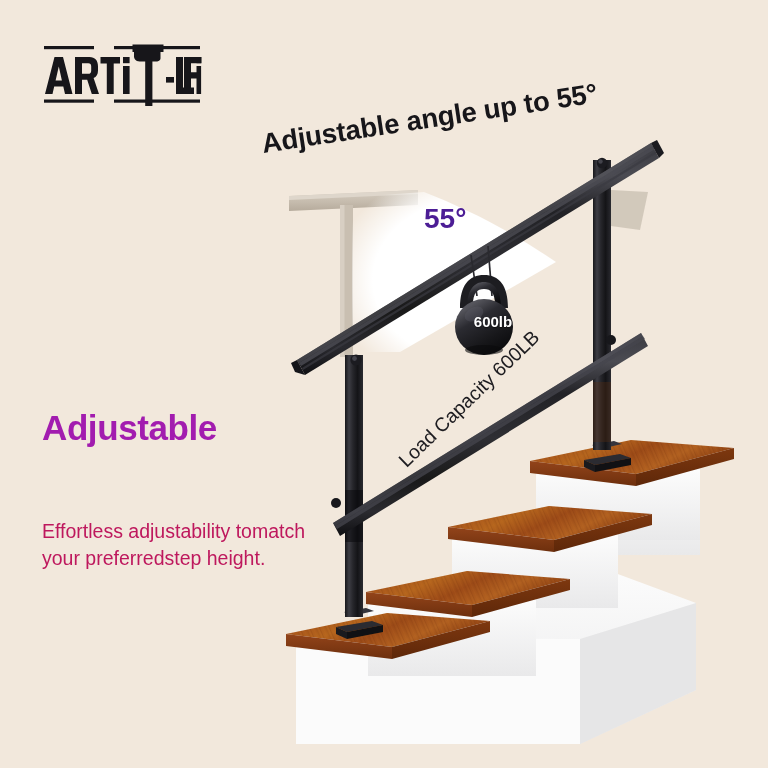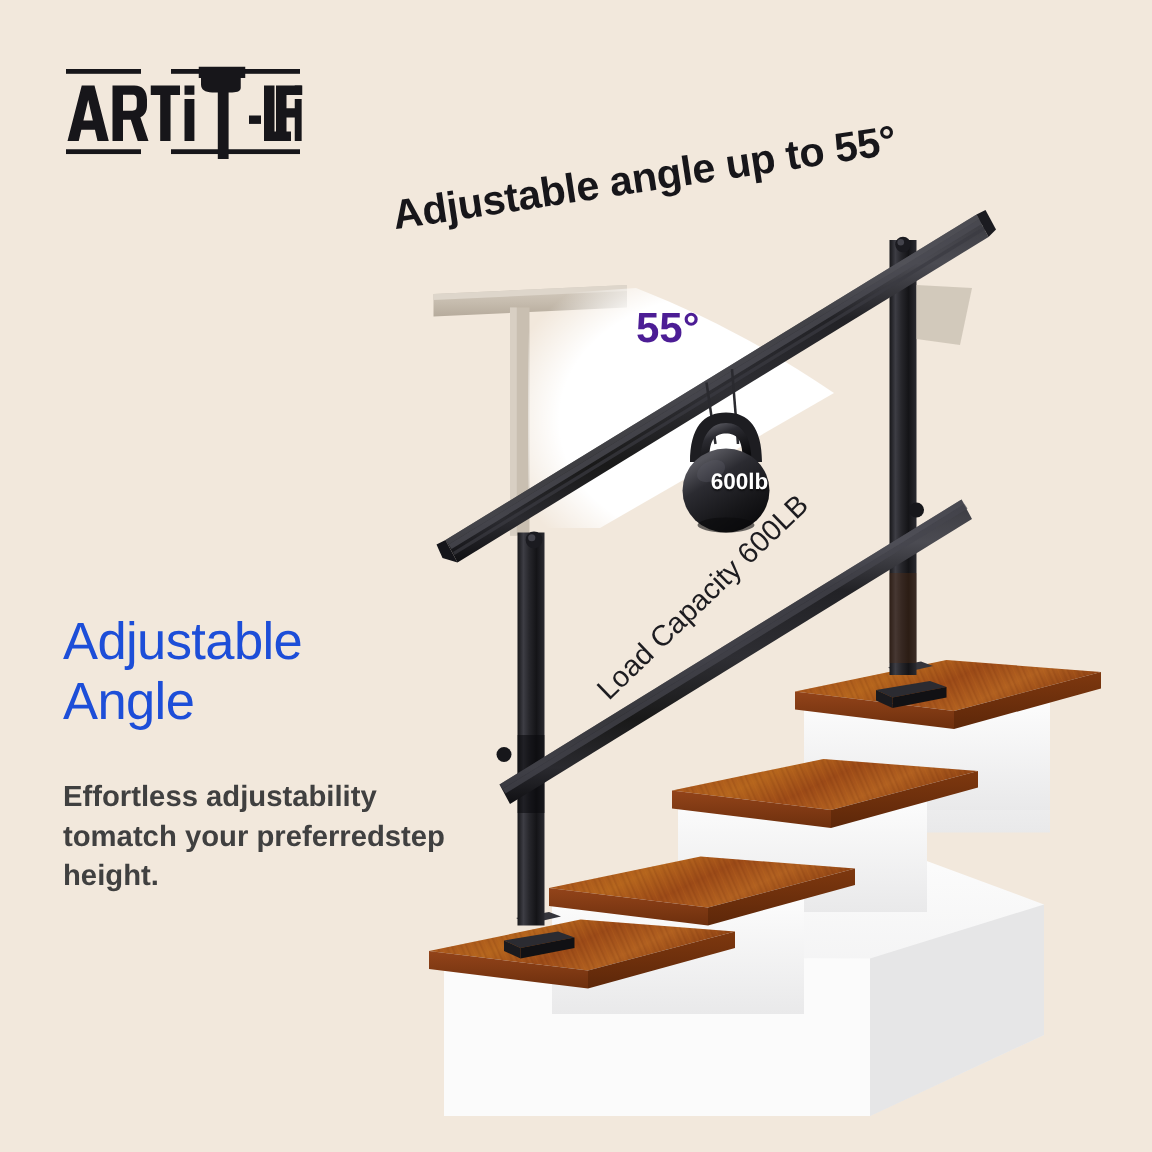--- a/index.html
+++ b/index.html
@@ -60,32 +60,32 @@
     z-index:40;
     text-shadow:0 1px 1px rgba(0,0,0,.45);
   }
 
   #left-title{
     position:absolute;
     left:42px; top:408px;
     width:290px;
     font-size:35px;
     line-height:1.13;
-    font-weight:normal;
-    color:#1d4ed8;
+    font-weight:bold;
+    color:#a21caf;
     letter-spacing:-0.4px;
   }
   #left-body{
     position:absolute;
     left:42px; top:518px;
     width:288px;
     font-size:19.5px;
     line-height:1.37;
-    font-weight:700;
-    color:#404040;
+    font-weight:400;
+    color:#be185d;
   }
 </style>
 </head>
 <body style="background: rgb(242, 232, 220);">
 
 <div id="stage">
 
   <div id="logo">
     <svg width="160" height="62" viewBox="0 0 160 62" aria-hidden="true">
       <g fill="#17161a">
@@ -334,18 +334,17 @@
   <div id="headline">Adjustable angle up to 55°</div>
 
   <div id="angle-badge">55°</div>
 
   <div id="load-label">Load Capacity 600LB</div>
 
   <div id="kb-weight">600lb</div>
 
   <div id="left-title">
     <div>Adjustable</div>
-    <div>Angle</div>
   </div>
 
   <div id="left-body">Effortless adjustability tomatch your preferredstep height.</div>
 
 </div>
 
 </body></html>

